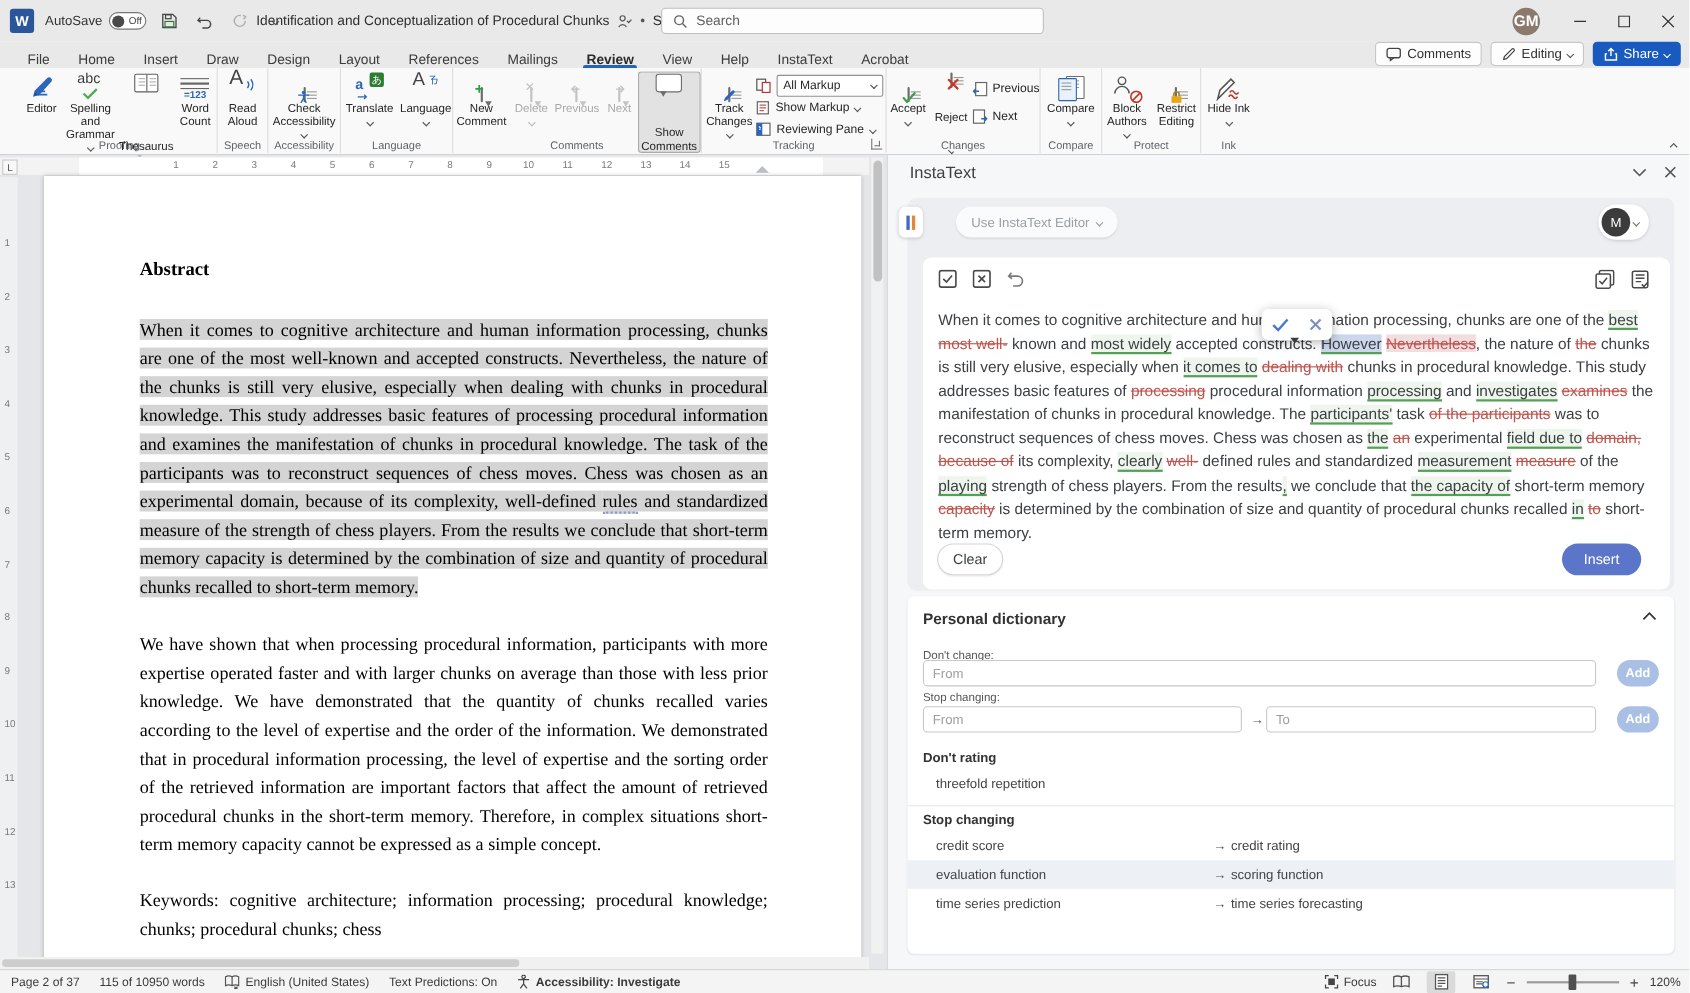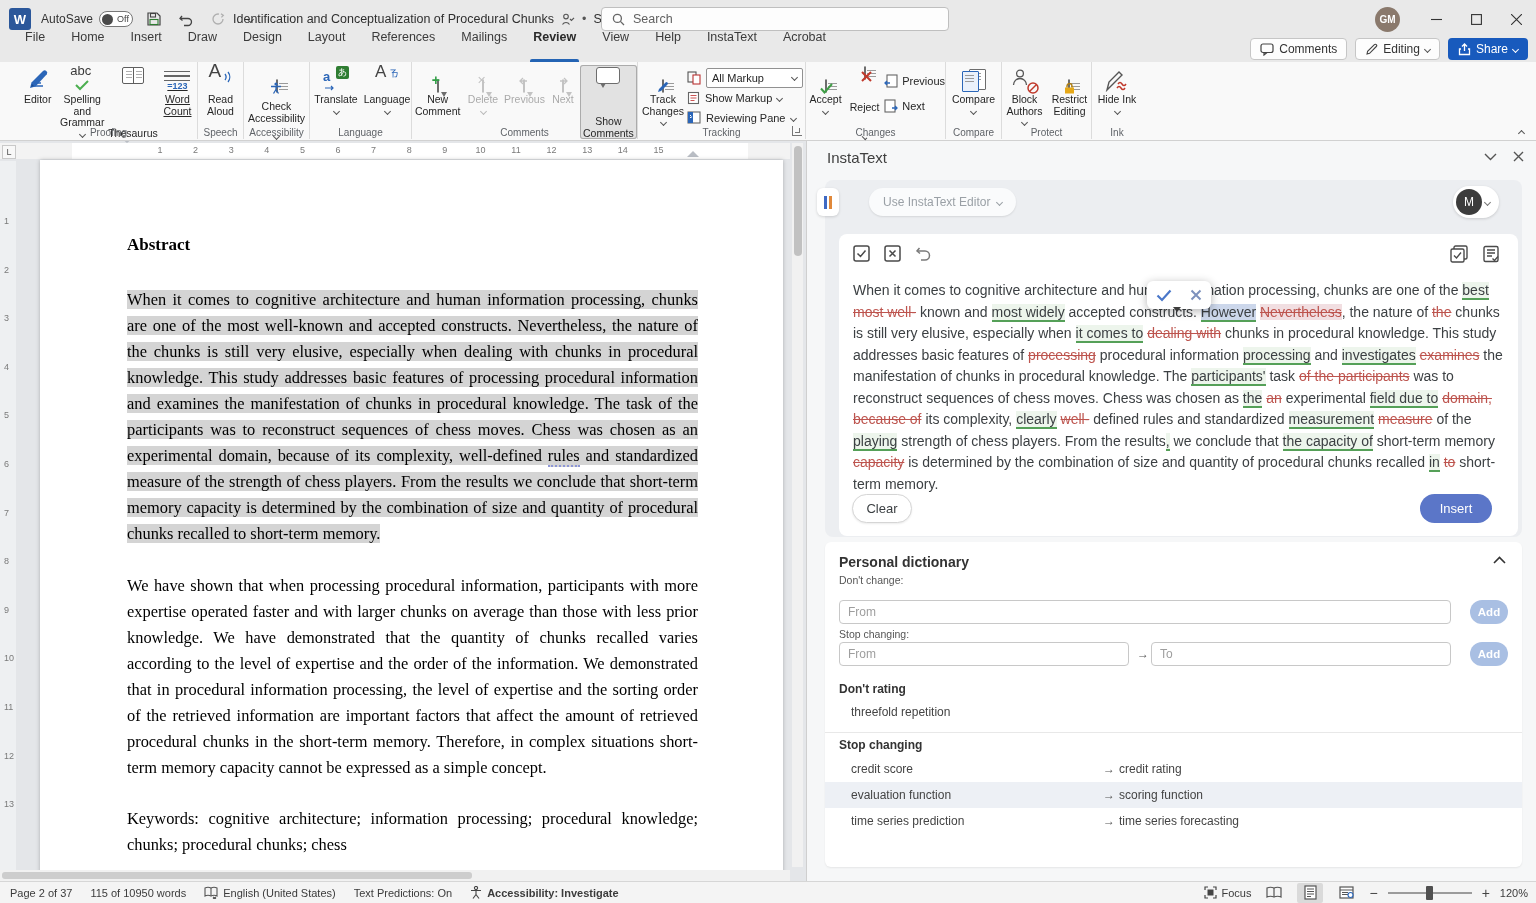--- a/index.html
+++ b/index.html
@@ -12,27 +12,27 @@
   .wordlogo { width:22px; height:22px; background:#2b579a; border-radius:3px; color:#fff; font-weight:bold; font-size:13px; display:flex; align-items:center; justify-content:center; }
   .autosave { display:flex; align-items:center; gap:6px; font-size:12px; color:#333; }
   .toggle { width:34px; height:16px; border:1px solid #777; border-radius:9px; background:#fff; position:relative; display:flex; align-items:center; }
   .toggle .knob { width:11px; height:11px; border-radius:50%; background:#4a4a4a; margin-left:2px; }
   .toggle .tlabel { font-size:9px; color:#444; margin-left:4px; }
   .tico { width:22px; height:22px; display:flex; align-items:center; justify-content:center; border-radius:3px; }
   .dim { opacity:.35; }
   .titleblock { position:absolute; left:233px; top:0; height:38px; display:flex; align-items:center; gap:7px; font-size:12.5px; color:#2f2f2f; }
   .searchbox { position:absolute; left:601px; top:7px; width:348px; height:24px; background:#fdfdfd; border:1px solid #bfbfbf; border-radius:4px; display:flex; align-items:center; gap:8px; padding-left:10px; font-size:12.5px; color:#616161; }
   .tright { position:absolute; right:0; top:0; height:38px; display:flex; align-items:center; }
-  .avatarGM { width:25px; height:25px; border-radius:50%; background:#8a796c; color:#fff; font-size:10px; font-weight:bold; display:flex; align-items:center; justify-content:center; margin-right:16px; }
+  .avatarGM { width:25px; height:25px; border-radius:50%; background:#8a796c; color:#fff; font-size:14px; font-weight:bold; display:flex; align-items:center; justify-content:center; margin-right:16px; }
   .winbtn { width:40px; height:38px; display:flex; align-items:center; justify-content:center; color:#444; }
 
   
   #tabrow { position:absolute; left:0; top:38px; width:1536px; height:24px; background:#e9e9e9; display:flex; align-items:flex-end; }
   .tabs { display:flex; padding-left:12px; }
-  .tab { font-size:12.5px; color:#3b3b3b; padding:3px 13px 18px; position:relative; cursor:default; white-space:nowrap; }
+  .tab { font-size:12.5px; color:#3b3b3b; padding:3px 13px 1px; position:relative; cursor:default; white-space:nowrap; }
   .tab.active { font-weight:bold; color:#2b2b2b; }
   .tab.active:after { content:""; position:absolute; left:10px; right:10px; bottom:0; height:3px; background:#2464b4; border-radius:2px 2px 0 0; }
   .tabactions { position:absolute; right:8px; bottom:2px; display:flex; gap:8px; align-items:center; }
   .pillbtn { height:22px; border:1px solid #c6c6c6; background:#fdfdfd; border-radius:4px; display:flex; align-items:center; gap:5px; padding:0 9px; font-size:12px; color:#333; }
   .sharebtn { height:22px; background:#185abd; border-radius:4px; display:flex; align-items:center; gap:5px; padding:0 10px; font-size:12px; color:#fff; }
 
   
   #ribbon { position:absolute; left:0; top:62px; width:1536px; height:79px; background:#f9f9f9; border-bottom:1px solid #d1d1d1; }
   .grp { position:absolute; top:0; height:77px; border-right:1px solid #dcdcdc; display:flex; justify-content:center; gap:1px; padding-top:3px; }
   .glabel { position:absolute; bottom:1px; left:0; width:100%; text-align:center; font-size:10px; color:#5f6368; }
@@ -278,21 +278,21 @@
         </span>
       <span>Spelling and Grammar</span>
       <span class="chev"></span>
     </div>
     <div class="bigbtn" style="width:48px;gap:44px;">
       <span class="icn">
           <span class="bookic"></span>
         </span>
       <span>Thesaurus</span>
     </div>
-    <div class="bigbtn" style="width:44px;text-decoration:underline;">
+    <div class="bigbtn" style="width:44px;">
       <span class="icn">
           <div style="width:26px;">
             <div style="height:1.5px;background:#666;margin:2px 0;"></div>
             <div style="height:1.5px;background:#666;margin:3px 0;"></div>
             <div style="font-size:9px;color:#2b66b8;font-weight:bold;border-top:1.5px solid #666;">=123</div>
           </div>
         </span>
       <span>Word Count</span>
     </div>
     <span class="glabel">Proofing</span>
@@ -307,21 +307,21 @@
               <path d="M1 4 a5 5 0 0 1 0 6 M4 2 a8 8 0 0 1 0 10" fill="none" stroke="#2b66b8" stroke-width="1.3"></path>
             </svg>
           </div>
         </span>
       <span>Read Aloud</span>
     </div>
     <span class="glabel">Speech</span>
   </div>
 
   <div class="grp" style="left:244px; width:66px;">
-    <div class="bigbtn" style="width:64px;justify-content:space-between;">
+    <div class="bigbtn" style="width:64px;">
       <span class="icn">
           <div style="position:relative;"><span class="icdoc"></span><svg width="12" height="12" viewBox="0 0 12 12" style="position:absolute;right:-4px;bottom:-2px;">
               <circle cx="6" cy="2" r="1.6" fill="#2b66b8"></circle>
               <path d="M1 4.5 h10 M6 4.5 v3 M6 7.5 l-2.5 4 M6 7.5 l2.5 4" stroke="#2b66b8" stroke-width="1.3" fill="none"></path>
             </svg></div>
         </span>
       <span>Check Accessibility</span>
       <span class="chev"></span>
     </div>
     <span class="glabel">Accessibility</span>
@@ -629,21 +629,21 @@
       </svg>
   </div>
   <span id="sugcaret"></span>
 
   <div id="dictcard">
     <span class="dicttitle">Personal dictionary</span>
     <svg class="dictchev" width="13" height="8" viewBox="0 0 13 8">
         <path d="M1 7 L6.5 1.5 L12 7" fill="none" stroke="#333" stroke-width="1.6"></path>
       </svg>
 
-    <span class="slabel" style="top:32px;">Don't change:</span>
+    <span class="slabel" style="top:48px;">Don't change:</span>
     <input class="dinput" style="left: 14px; top: 58px; width: 612px;" placeholder="From">
     <span class="addbtn" style="top:58px;">Add</span>
 
     <span class="slabel" style="top:86px;">Stop changing:</span>
     <input class="dinput" style="left: 14px; top: 100px; width: 290px;" placeholder="From">
     <span class="arrowmid" style="left:312px; top:105px;">→</span>
     <input class="dinput" style="left: 326px; top: 100px; width: 300px;" placeholder="To">
     <span class="addbtn" style="top:100px;">Add</span>
 
     <span class="dlisthead" style="top:140px;">Don't rating</span>

